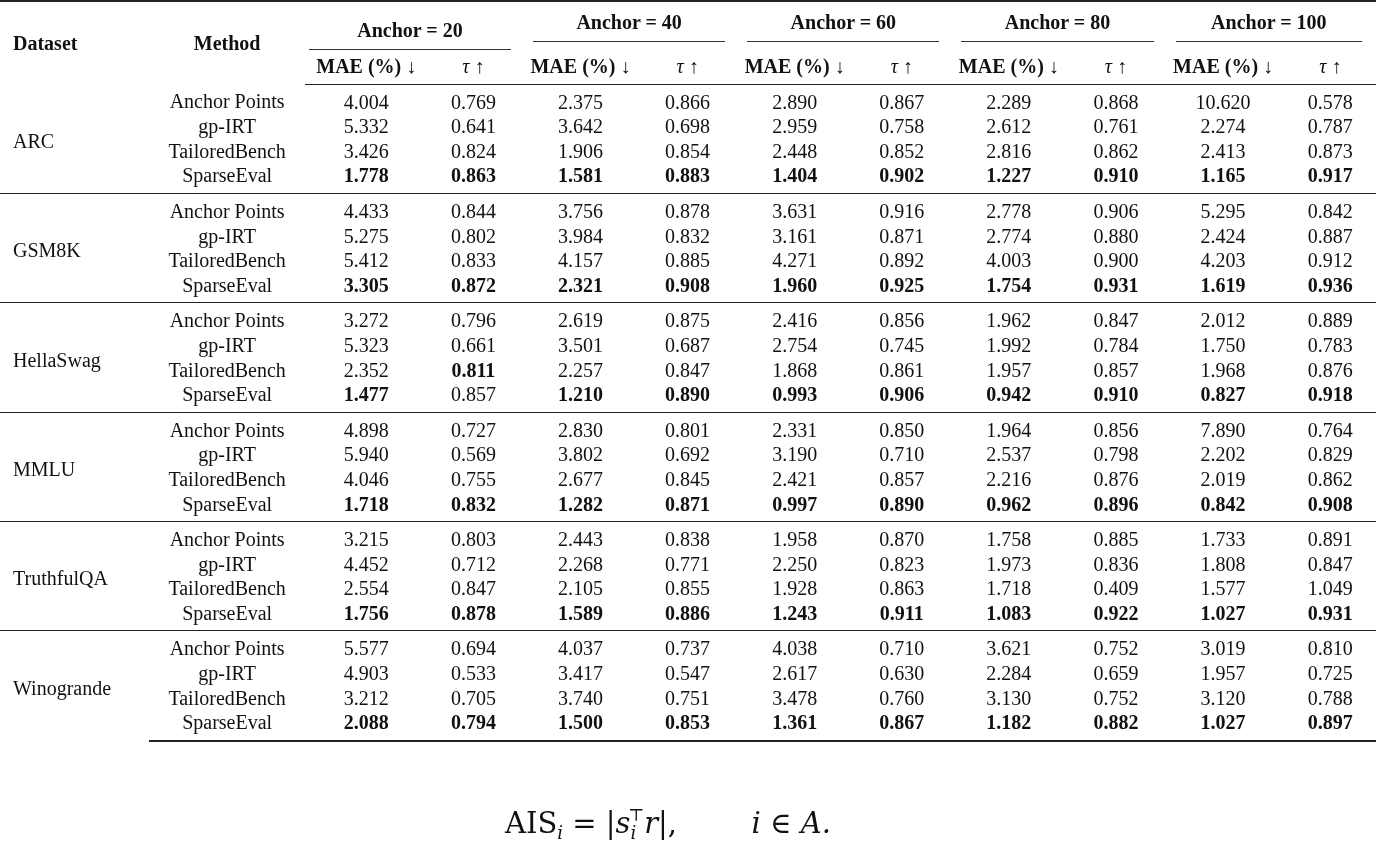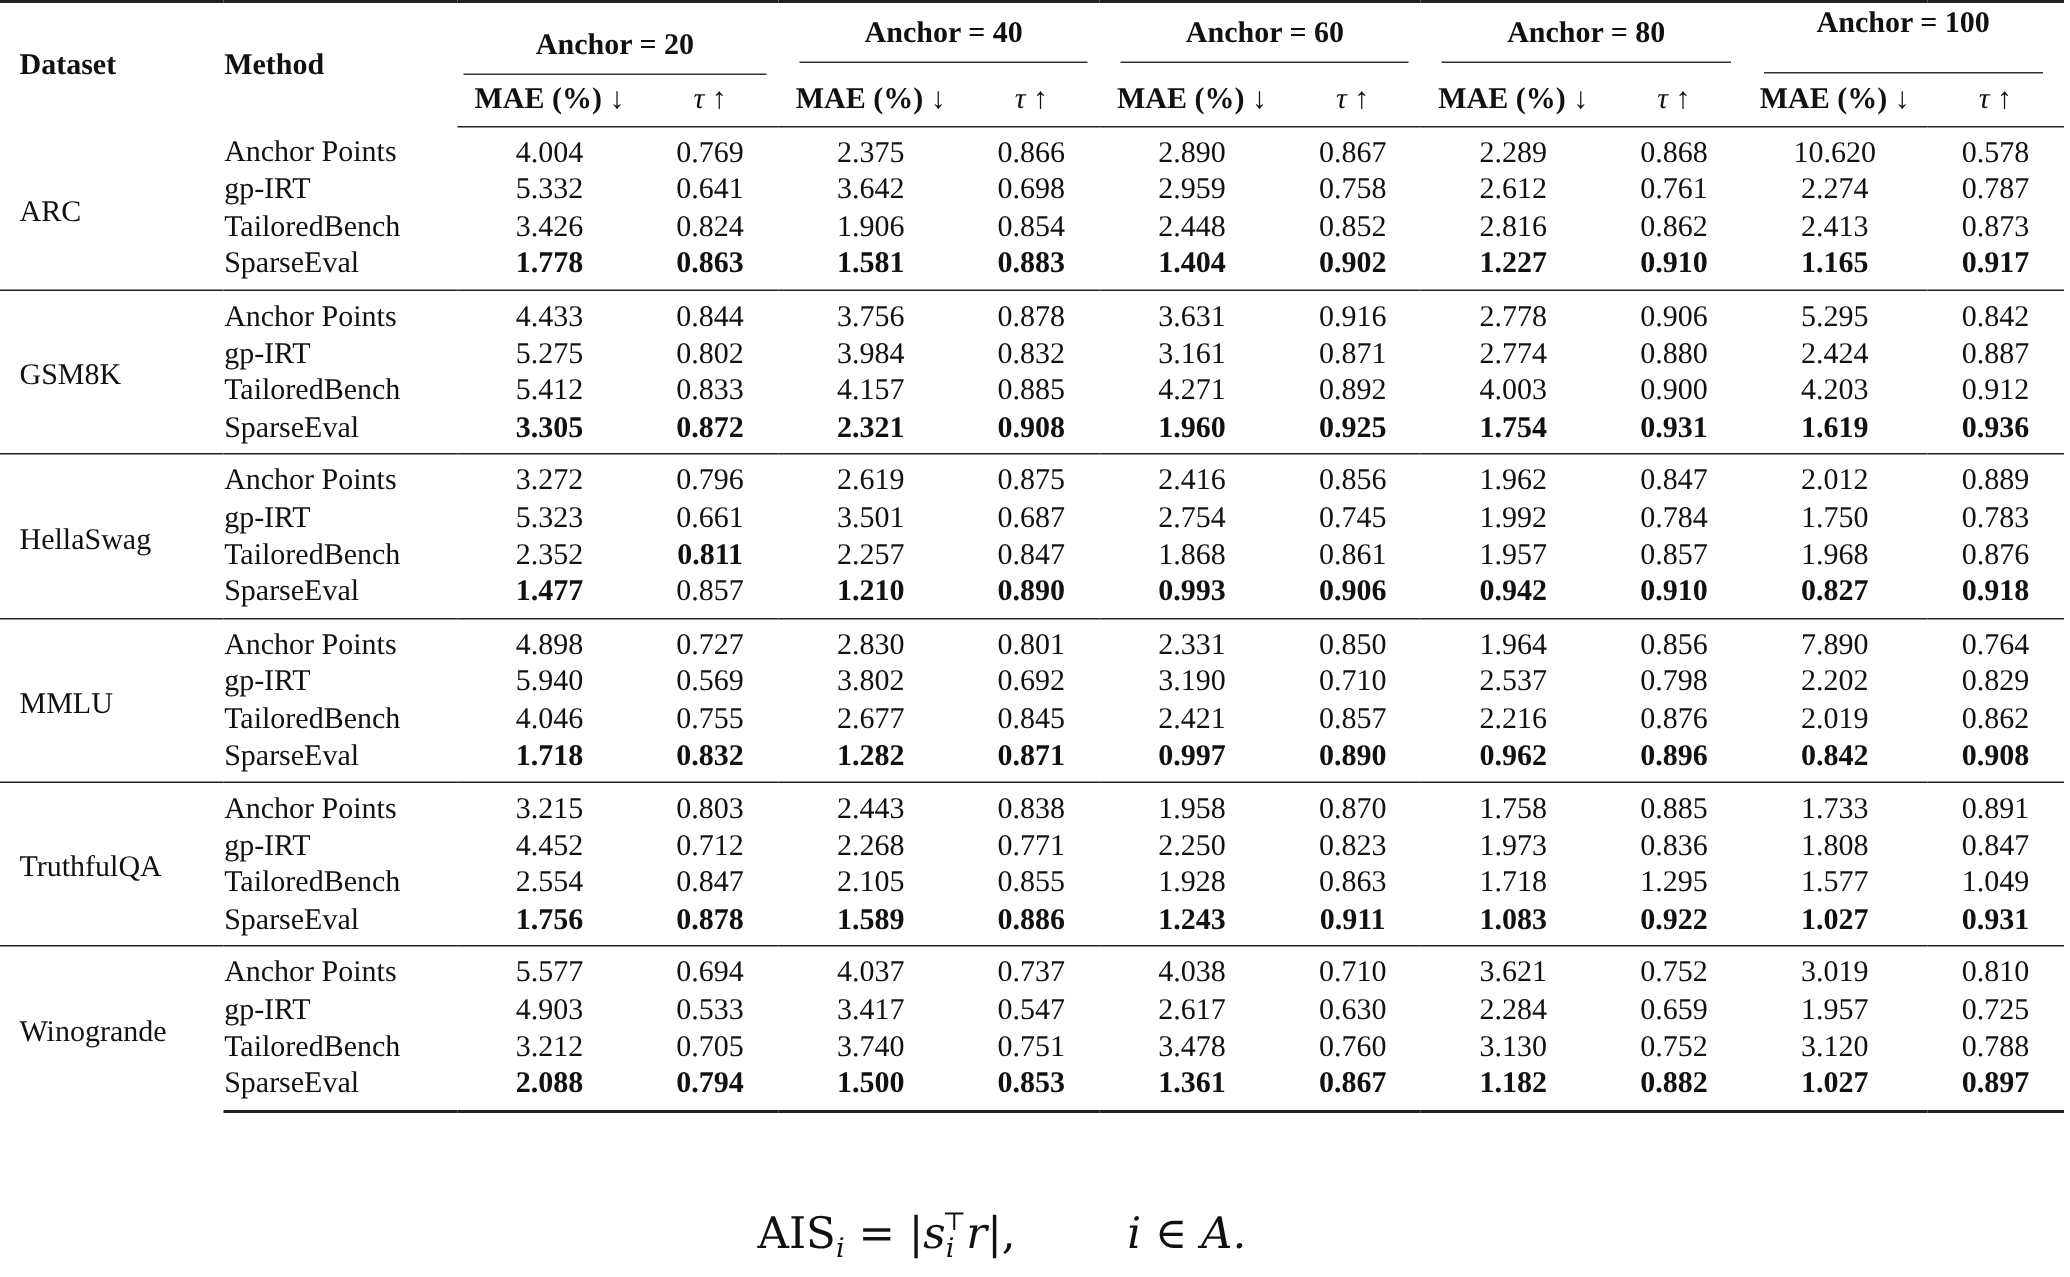--- a/index.html
+++ b/index.html
@@ -7,21 +7,21 @@
          font-family: "Liberation Serif", "DejaVu Serif", serif; color: #111; }
   #tbl { position: absolute; left: 0; top: 0; width: 1376px; border-collapse: collapse;
          font-size: 20px; line-height: 24.6px; }
   #tbl .toprule { border-top: 2.5px solid #222; }
   #tbl th { font-weight: bold; padding: 0; }
   .h1 th { height: 38px; vertical-align: middle; }
   .h2 th { height: 34px; vertical-align: middle; }
   .cmid { border-bottom: 1.2px solid #333; }
   .hdr-bottom th { border-bottom: 1.6px solid #222; }
   th.ds, td.ds { text-align: left; padding-left: 13px !important; width: 137px; }
-  th.me, td.me { text-align: left; width: 156px; }
+  th.me, td.me { text-align: center; width: 156px; }
   td { padding: 0; white-space: nowrap; }
   td.num { text-align: center; }
   td.b, span.b { font-weight: bold; }
   .mae-h { font-weight: bold; }
   .tau-h { font-weight: normal; font-style: italic; }
   .arrow { font-style: normal; font-weight: normal; }
   tbody.grp tr:first-child td { padding-top: 5px; }
   tbody.grp tr:last-child td { padding-bottom: 5px; }
   tbody.grp + tbody.grp tr:first-child td { border-top: 1.6px solid #222; }
   tbody.grp.last tr:last-child td { border-bottom: 2.5px solid #222; }
@@ -45,21 +45,21 @@
       <th class="toprule" colspan="2">
           <div class="cmid" style="margin:0 8px 0 14px;padding-bottom:6px;">Anchor = 40</div>
         </th>
       <th class="toprule" colspan="2">
           <div class="cmid" style="margin:0 8px 0 14px;padding-bottom:6px;">Anchor = 60</div>
         </th>
       <th class="toprule" colspan="2">
           <div class="cmid" style="margin:0 8px 0 14px;padding-bottom:6px;">Anchor = 80</div>
         </th>
       <th class="toprule" colspan="2">
-          <div class="cmid" style="margin:0 14px 0 14px;padding-bottom:20px;">Anchor = 100</div>
+          <div class="cmid" style="margin:0 14px 0 14px;padding-bottom:6px;">Anchor = 100</div>
         </th>
     </tr>
     <tr class="h2 hdr-bottom" id="subhdr">
         <th style="width: 124px;"><span class="mae-h">MAE (%)</span> <span class="arrow">↓</span></th>
         <th style="width: 92px;"><span class="tau-h">τ</span> <span class="arrow">↑</span></th>
         <th style="width: 124px;"><span class="mae-h">MAE (%)</span> <span class="arrow">↓</span></th>
         <th style="width: 92px;"><span class="tau-h">τ</span> <span class="arrow">↑</span></th>
         <th style="width: 124px;"><span class="mae-h">MAE (%)</span> <span class="arrow">↓</span></th>
         <th style="width: 92px;"><span class="tau-h">τ</span> <span class="arrow">↑</span></th>
         <th style="width: 124px;"><span class="mae-h">MAE (%)</span> <span class="arrow">↓</span></th>
@@ -318,21 +318,21 @@
       </tr>
       <tr>
         <td class="me">TailoredBench</td>
         <td class="num">2.554</td>
         <td class="num">0.847</td>
         <td class="num">2.105</td>
         <td class="num">0.855</td>
         <td class="num">1.928</td>
         <td class="num">0.863</td>
         <td class="num">1.718</td>
-        <td class="num">1.295</td>
+        <td class="num">0.409</td>
         <td class="num">1.577</td>
         <td class="num">1.049</td>
       </tr>
       <tr>
         <td class="me">SparseEval</td>
         <td class="num b">1.756</td>
         <td class="num b">0.878</td>
         <td class="num b">1.589</td>
         <td class="num b">0.886</td>
         <td class="num b">1.243</td>

